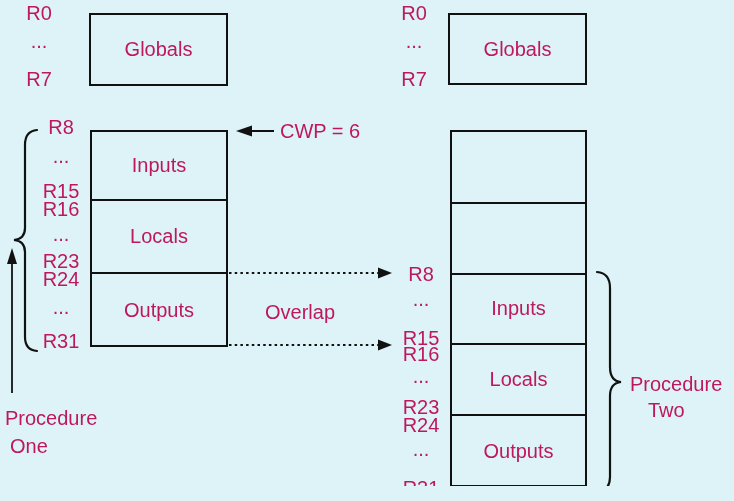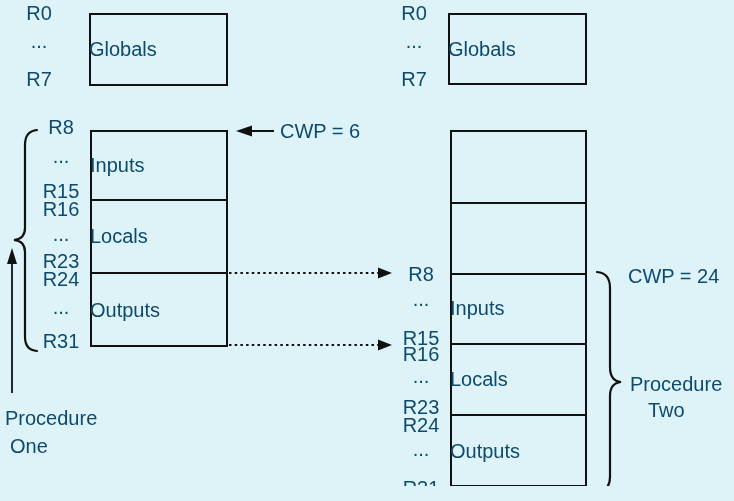--- a/index.html
+++ b/index.html
@@ -1,26 +1,26 @@
 <!DOCTYPE html>
 <html><head>
 <meta charset="utf-8">
 <style>
   html,body{margin:0;padding:0;background:#def3f8;}
   .stage{
     position:relative;width:734px;height:486px;overflow:hidden;
-    background:#def3f8;color:#0c4a6e;
+    background:#def3f8;color:#be185d;
     font-family:"Liberation Sans","DejaVu Sans",sans-serif;
     font-size:20px;line-height:24px;
   }
   .lbl{position:absolute;white-space:nowrap;}
   .reg{width:52px;text-align:center;}
   .box{position:absolute;border:2px solid #111;box-sizing:border-box;background:transparent;}
   .divider{position:absolute;height:2px;background:#111;}
-  .seg-label{position:absolute;}
+  .seg-label{position:absolute;text-align:center;}
   svg.lines{position:absolute;left:0;top:0;pointer-events:none;}
 </style>
 </head>
 <body>
 
 <div class="stage">
 
   <svg class="lines" width="734" height="501" viewBox="0 0 734 501">
 
     <path d="M 37 130 Q 25 131 25 145 L 25 228 Q 25 239 14 240 Q 25 241 25 252 L 25 337 Q 25 350 37 351" fill="none" stroke="#111" stroke-width="2.2" stroke-linecap="round"></path>
@@ -67,20 +67,21 @@
 
   <div class="box" style="left:90px;top:130px;width:138px;height:217px"></div>
   <div class="divider" style="left:90px;top:199px;width:138px"></div>
   <div class="divider" style="left:90px;top:272px;width:138px"></div>
   <span class="lbl seg-label" style="left:90px;top:153px;width:138px">Inputs</span>
   <span class="lbl seg-label" style="left:90px;top:224px;width:138px">Locals</span>
   <span class="lbl seg-label" style="left:90px;top:298px;width:138px">Outputs</span>
 
   <span class="lbl" style="left:280px;top:119px">CWP = 6</span>
 
+  <span class="lbl seg-label" style="left:258px;top:300px;width:84px">Overlap</span>
 
   <span class="lbl" style="left:5px;top:406px">Procedure</span>
   <span class="lbl" style="left:10px;top:434px">One</span>
 
   <span class="lbl reg" style="left:388px;top:1px">R0</span>
   <span class="lbl reg" style="left:388px;top:29px">...</span>
   <span class="lbl reg" style="left:388px;top:67px">R7</span>
 
   <div class="box" style="left:448px;top:13px;width:139px;height:72px"></div>
   <span class="lbl seg-label" style="left:448px;top:37px;width:139px">Globals</span>
@@ -97,18 +98,17 @@
 
   <div class="box" style="left:450px;top:130px;width:137px;height:357px"></div>
   <div class="divider" style="left:450px;top:202px;width:137px"></div>
   <div class="divider" style="left:450px;top:273px;width:137px"></div>
   <div class="divider" style="left:450px;top:343px;width:137px"></div>
   <div class="divider" style="left:450px;top:414px;width:137px"></div>
   <span class="lbl seg-label" style="left:450px;top:296px;width:137px">Inputs</span>
   <span class="lbl seg-label" style="left:450px;top:367px;width:137px">Locals</span>
   <span class="lbl seg-label" style="left:450px;top:439px;width:137px">Outputs</span>
 
-  <span class="lbl" style="left:628px;top:264px">CWP = 24</span>
 
   <span class="lbl" style="left:630px;top:372px">Procedure</span>
   <span class="lbl" style="left:648px;top:398px">Two</span>
 
 </div>
 
 </body></html>

